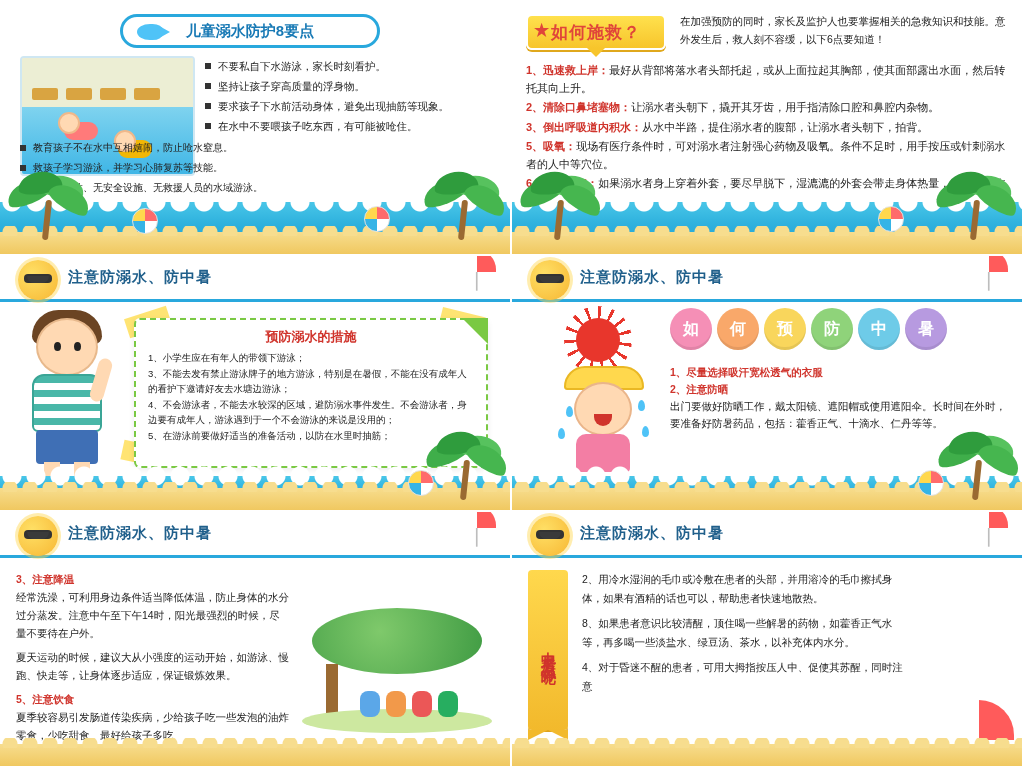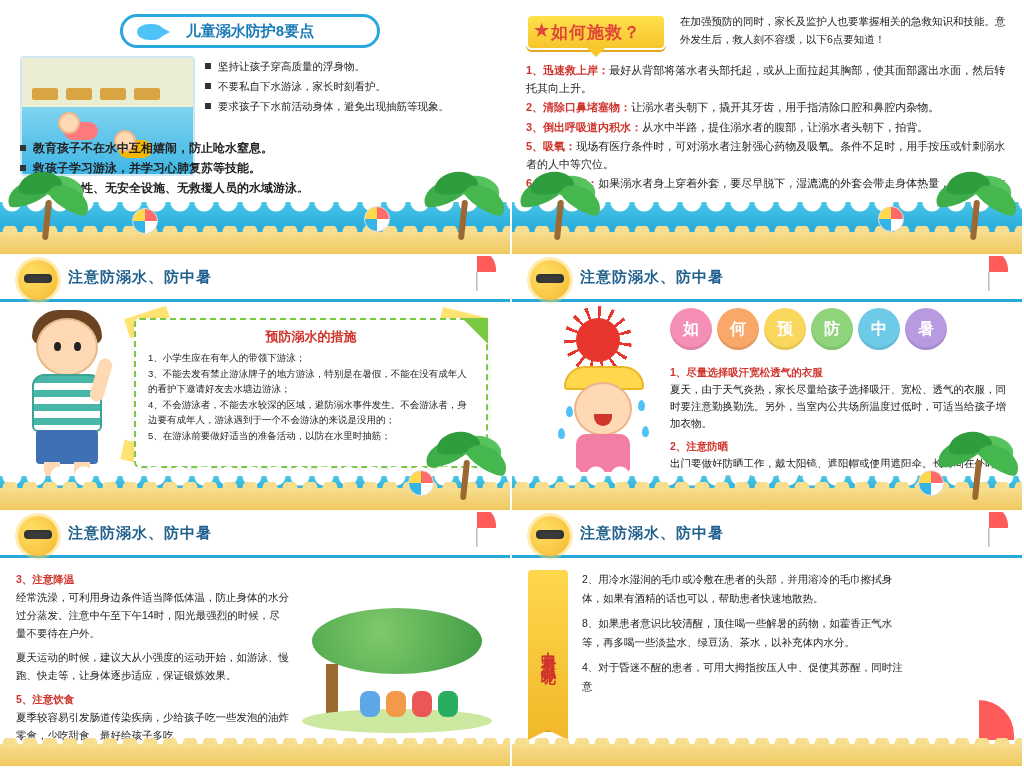--- a/index.html
+++ b/index.html
@@ -137,21 +137,21 @@
   .bullets {
     position: absolute; left: 205px; top: 56px; right: 14px;
     font-size: 10.5px; line-height: 20px; color: #222;
   }
   .bullets .b { position: relative; padding-left: 13px; }
   .bullets .b::before {
     content: ""; position: absolute; left: 0; top: 7px; width: 6px; height: 6px; background: #333;
   }
   .bullets-lower {
     position: absolute; left: 20px; top: 138px; right: 14px;
-    font-size: 12px; line-height: 20px; color: #222; font-weight: bold;
+    font-size: 10px; line-height: 20px; color: #222;
   }
   .bullets-lower .b { position: relative; padding-left: 13px; }
   .bullets-lower .b::before {
     content: ""; position: absolute; left: 0; top: 7px; width: 6px; height: 6px; background: #333;
   }
 
   
   .s2-banner {
     position: absolute; left: 14px; top: 14px; width: 140px; height: 36px;
     background: linear-gradient(180deg,#ffe14d,#f7c52c);
@@ -284,23 +284,24 @@
       <div class="chair" style="left:44px; top:30px;"></div>
       <div class="chair" style="left:78px; top:30px;"></div>
       <div class="chair" style="left:112px; top:30px;"></div>
       <div class="body" style="left:42px; top:64px;"></div>
       <div class="kid" style="left:36px; top:54px;"></div>
       <div class="body" style="left:96px; top:82px; background:#f2b705;"></div>
       <div class="kid" style="left:92px; top:72px;"></div>
     </div>
 
     <div class="bullets">
+      <div class="b">不要私自下水游泳，家长时刻看护。</div>
       <div class="b">坚持让孩子穿高质量的浮身物。</div>
-      <div class="b">不要私自下水游泳，家长时刻看护。</div>
       <div class="b">要求孩子下水前活动身体，避免出现抽筋等现象。</div>
+      <div class="b">在水中不要喂孩子吃东西，有可能被呛住。</div>
     </div>
 
     <div class="bullets-lower">
       <div class="b">教育孩子不在水中互相嬉闹，防止呛水窒息。</div>
       <div class="b">救孩子学习游泳，并学习心肺复苏等技能。</div>
       <div class="b">不熟悉水性、无安全设施、无救援人员的水域游泳。</div>
       <div class="b">不熟悉水性、水下情况不明时，不要擅自下水施救。</div>
     </div>
 
     <div class="sea-band"></div>
@@ -441,21 +442,20 @@
       <div class="bub" style="background:#f58fb6">如</div>
       <div class="bub" style="background:#f9a86a">何</div>
       <div class="bub" style="background:#f9d65c">预</div>
       <div class="bub" style="background:#8fd37a">防</div>
       <div class="bub" style="background:#6ecbe8">中</div>
       <div class="bub" style="background:#b79ae0">暑</div>
     </div>
 
     <div class="s4-text">
       <div class="k">1、尽量选择吸汗宽松透气的衣服</div>
-      <div style="margin-bottom:6px;">夏天，由于天气炎热，家长尽量给孩子选择吸汗、宽松、透气的衣服，同时要注意勤换勤洗。另外，当室内公共场所温度过低时，可适当给孩子增加衣物。</div>
       <div class="k">2、注意防晒</div>
       <div>出门要做好防晒工作，戴太阳镜、遮阳帽或使用遮阳伞。长时间在外时，要准备好防暑药品，包括：藿香正气、十滴水、仁丹等等。</div>
     </div>
 
     <div class="sea-band" style="height:34px;"></div>
     <div class="sand-band"></div>
     <div class="palm" style="right:2px; bottom:10px;">
       <div class="trunk"></div>
         <div class="leaf l1"></div>
         <div class="leaf l2"></div>

